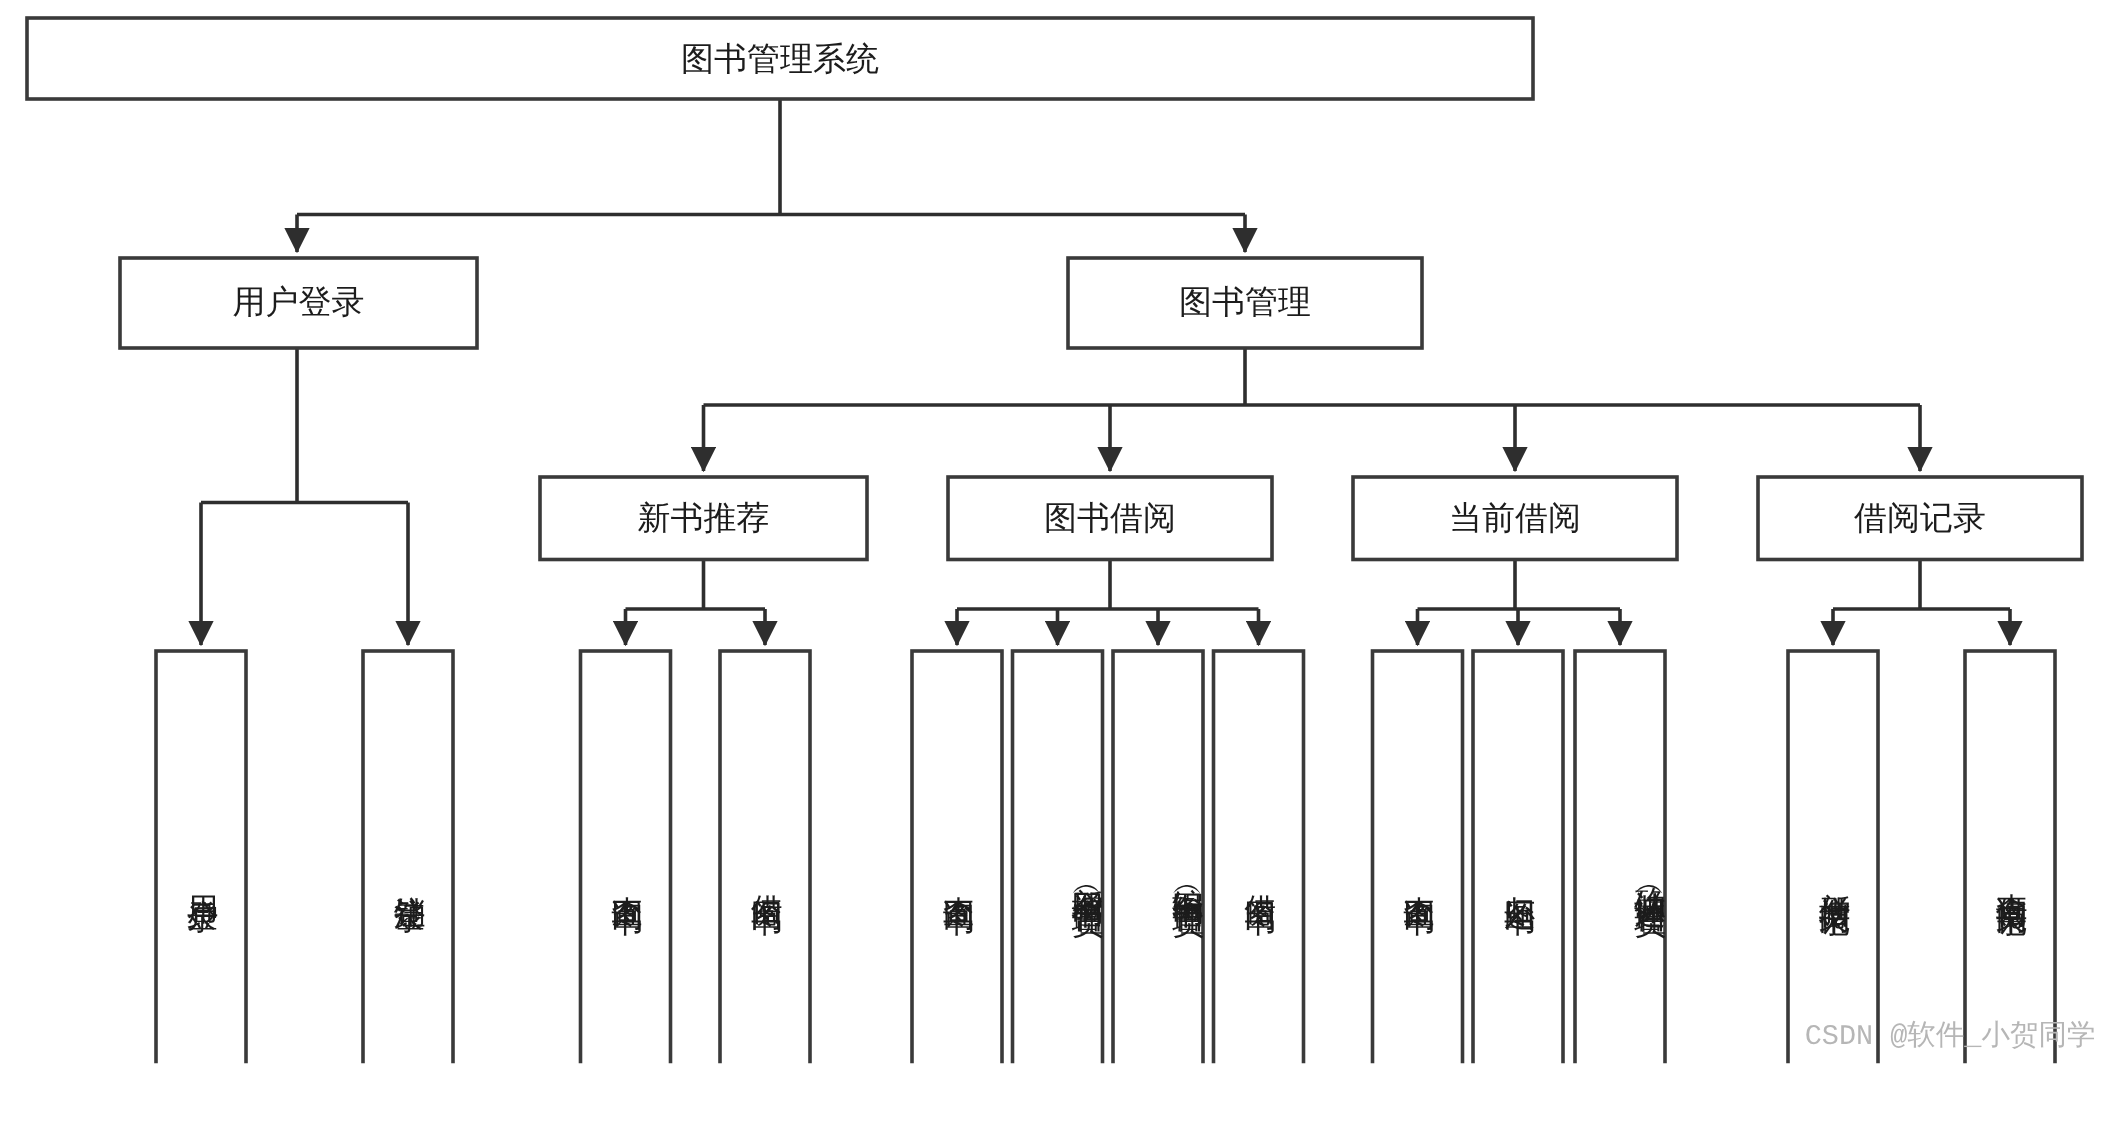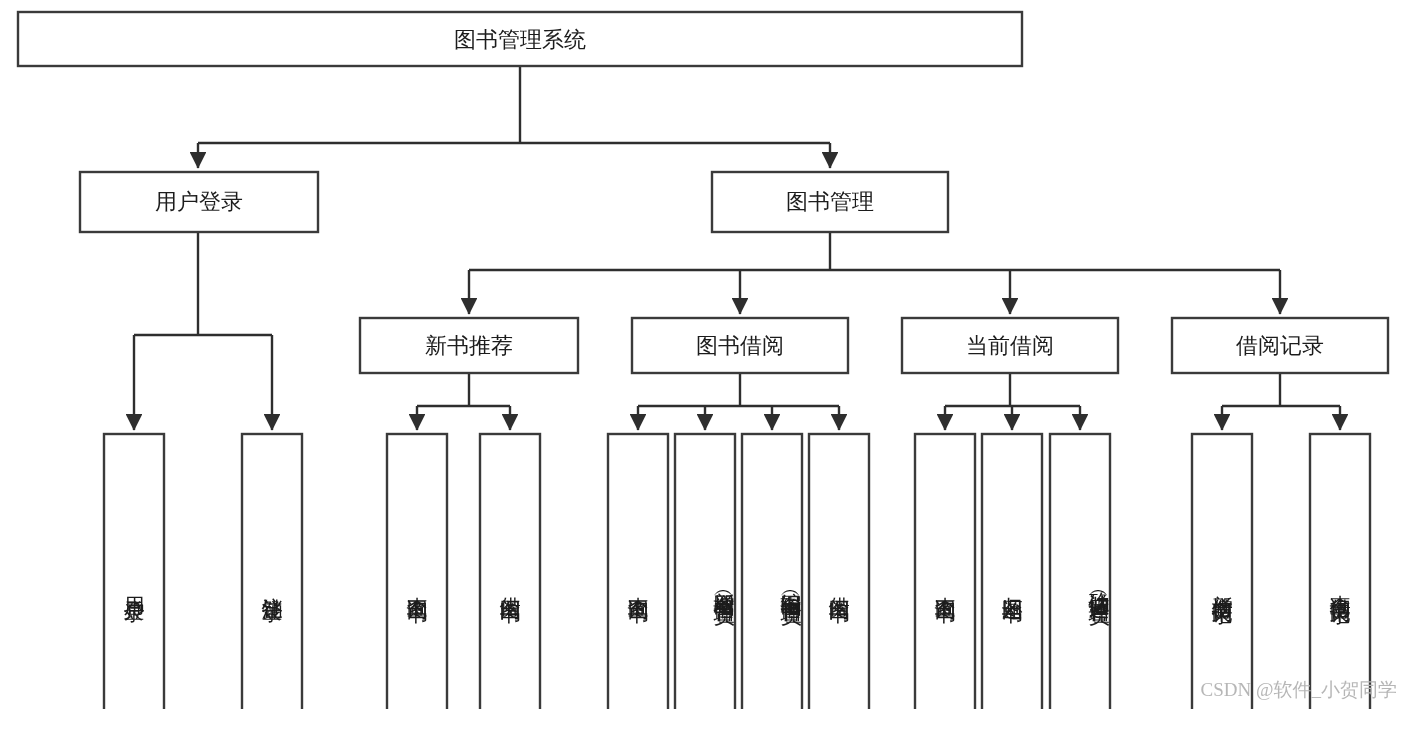--- a/index.html
+++ b/index.html
@@ -58,21 +58,21 @@
     white-space: nowrap;
     display: flex;
     align-items: center;
     justify-content: center;
     pointer-events: none;
   }
   .watermark {
     position: absolute;
     right: 8px;
     bottom: 6px;
-    font-family: Liberation Serif, serif;
+    font-family: Liberation Mono, monospace;
     font-size: 19px;
     color: #b6b6b6;
     white-space: nowrap;
   }
 </style>
 </head>
 <body>
 
 <div id="stage">
 

